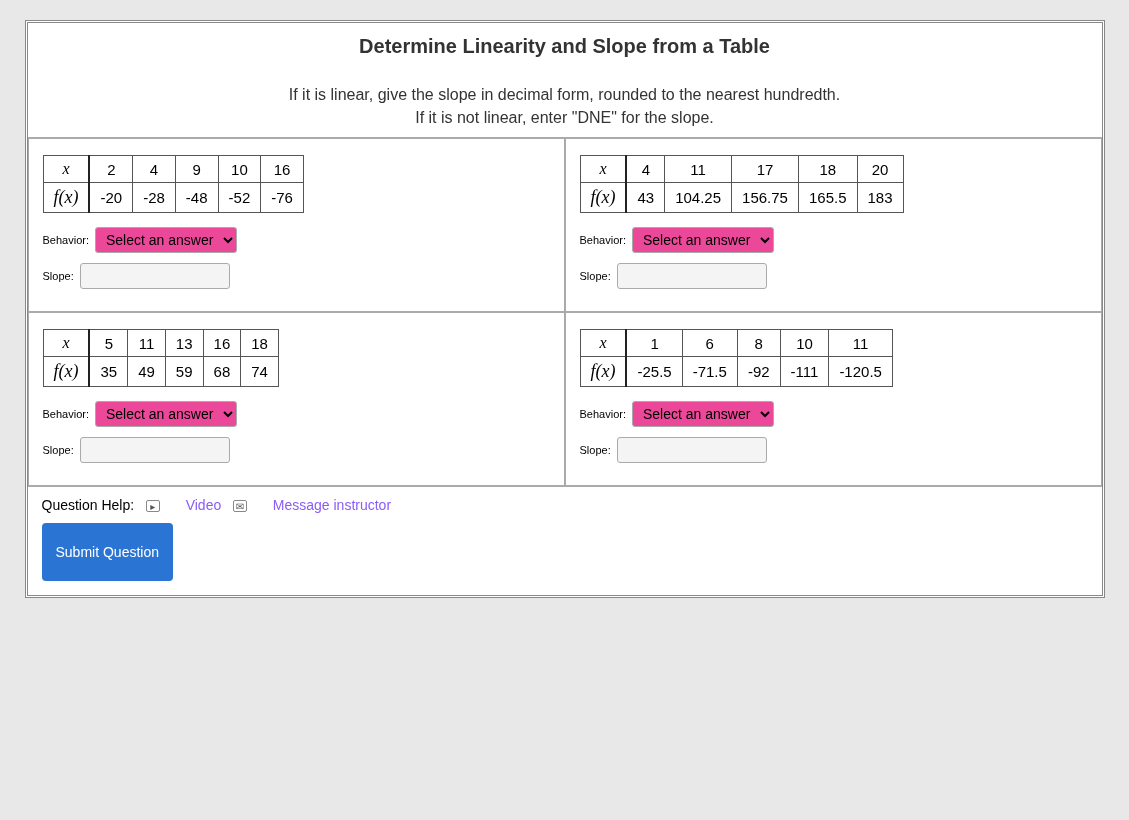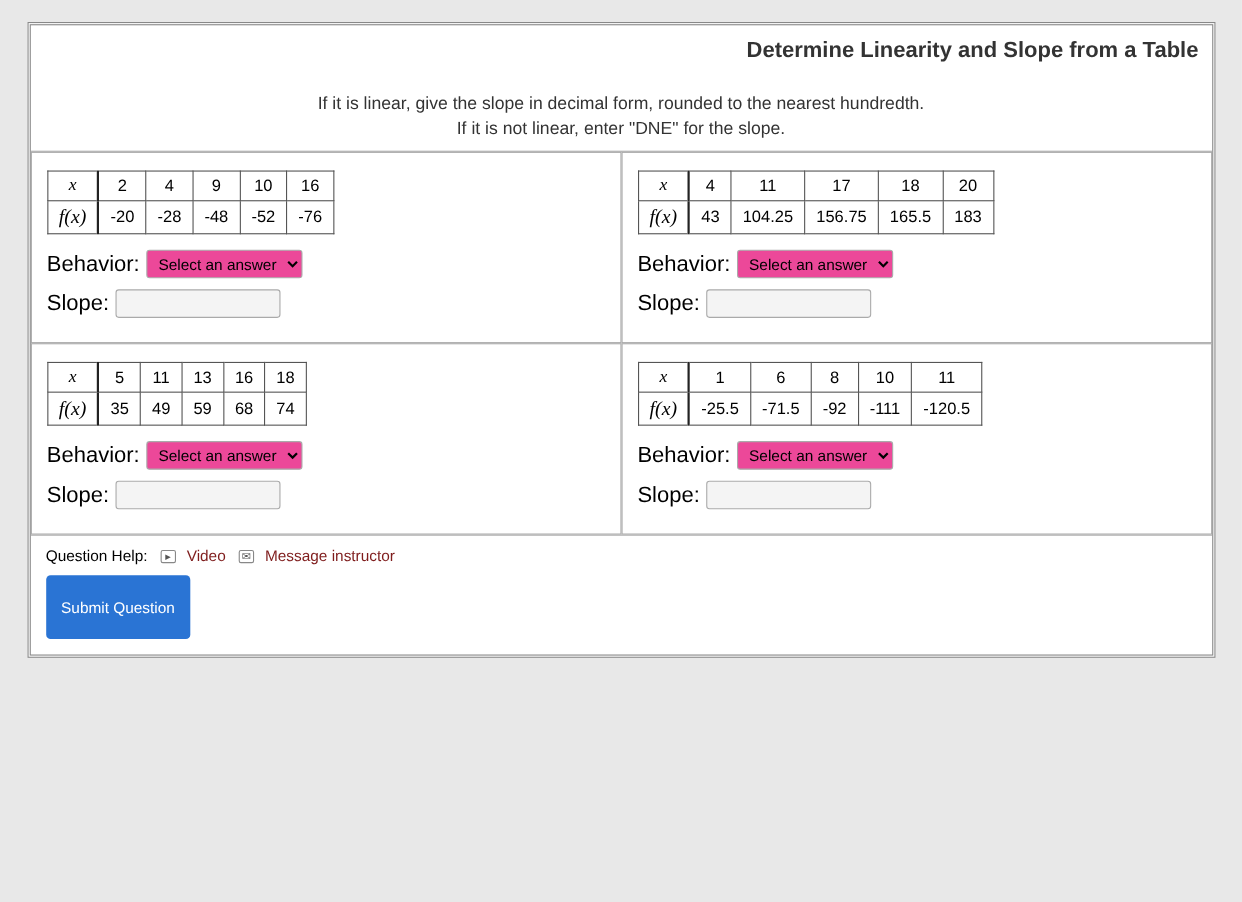--- a/index.html
+++ b/index.html
@@ -14,21 +14,21 @@
       background: #fff;
       border: 3px double #888;
       max-width: 1080px;
       margin: 0 auto;
     }
     .header-row {
       border-bottom: 1px solid #aaa;
       padding: 8px 12px;
     }
     .title {
-      text-align: right;
+      text-align: center;
       font-size: 20px;
       font-weight: bold;
       color: #333;
       margin: 4px 0;
     }
     .instructions {
       text-align: center;
       font-size: 16px;
       color: #333;
       line-height: 1.4;
@@ -64,21 +64,21 @@
       font-size: 18px;
       border-right: 2px solid #222;
     }
     .field-row {
       margin: 10px 0 4px;
       display: flex;
       align-items: center;
       gap: 6px;
     }
     .field-row label {
-      font-size: 20px;
+      font-size: 11px;
       text-align: center;
     }
     select.answer {
       border: 1px solid #aaa;
       background: #ec4899;
       padding: 3px 6px;
       font-size: 14px;
       border-radius: 3px;
     }
     input.slope {
@@ -88,23 +88,23 @@
       font-size: 14px;
       border-radius: 3px;
       width: 150px;
     }
     .help-row {
       padding: 10px 14px;
       border-top: 1px solid #aaa;
       font-size: 14px;
     }
     .help-row a {
-      color: #7f1d1d;
+      color: #8b5cf6;
       text-decoration: none;
-      margin-left: 4px;
+      margin-left: 20px;
     }
     .icon-box {
       display: inline-block;
       border: 1px solid #888;
       border-radius: 2px;
       font-size: 10px;
       width: 14px;
       height: 12px;
       text-align: center;
       line-height: 11px;

